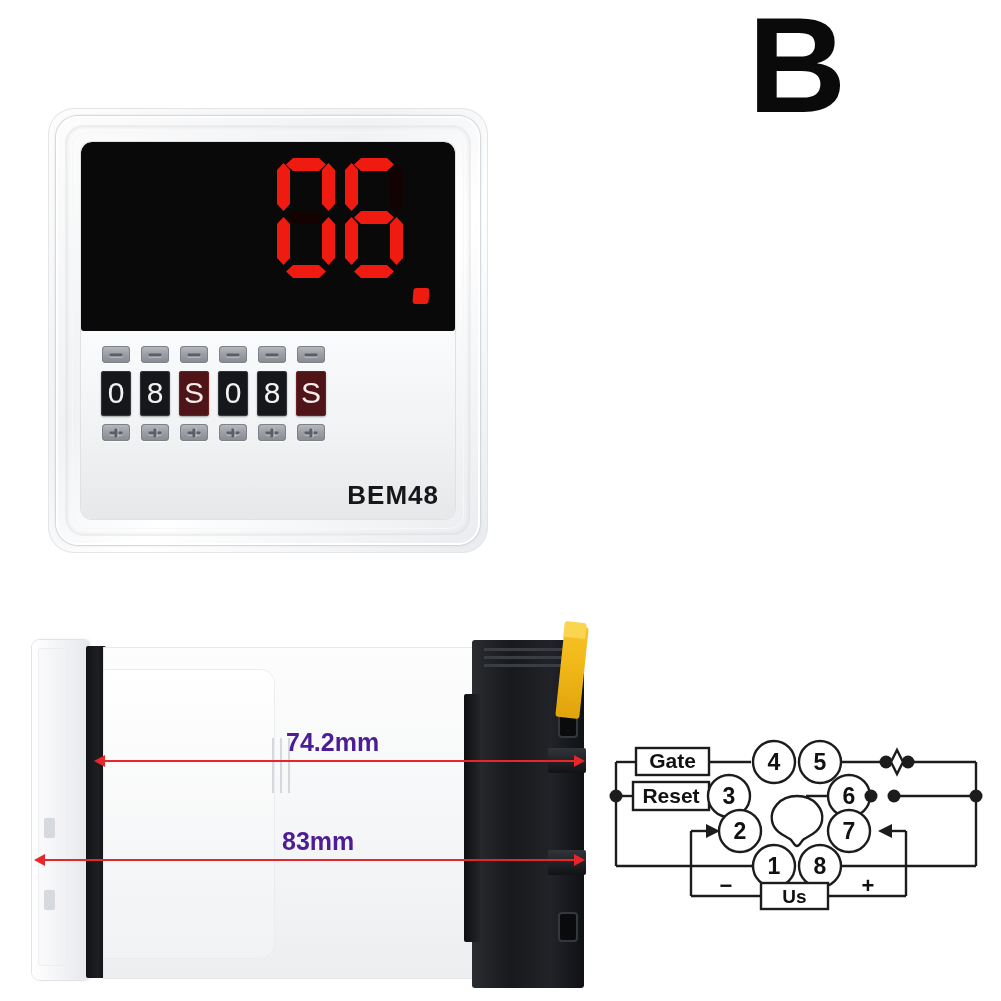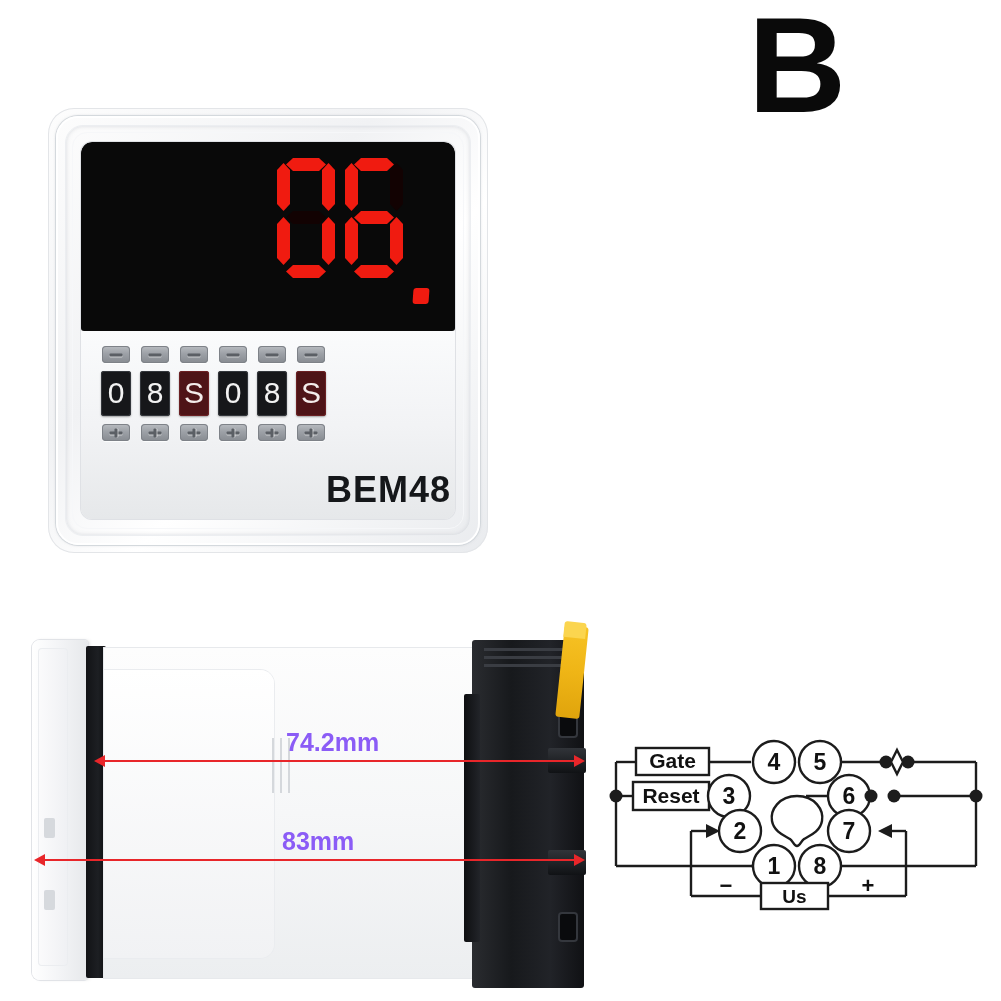--- a/index.html
+++ b/index.html
@@ -180,25 +180,25 @@
     padding-bottom: 2px;
     box-sizing: border-box;
   }
   .tw-window.unit {
     background: #4e1417;
     box-shadow: 0 0 0 1px #6b2023 inset, 0 1px 2px rgba(0,0,0,0.35);
     color: #f3ecea;
   }
   .model-label {
     position: absolute;
-    right: 4px;
+    right: 16px;
     bottom: 8px;
     font-family: "Liberation Sans", sans-serif;
     font-weight: bold;
-    font-size: 36px;
+    font-size: 26px;
     color: #15171a;
     letter-spacing: 1px;
   }
 
   
   #side-view {
     position: absolute;
     left: 24px;
     top: 618px;
     width: 580px;
@@ -317,21 +317,21 @@
     border-top: 6px solid transparent;
     border-bottom: 6px solid transparent;
   }
   .dim-arrow.left  { border-right: 11px solid #e8262a; }
   .dim-arrow.right { border-left: 11px solid #e8262a; }
   .dim-label {
     position: absolute;
     font-family: "Liberation Sans", sans-serif;
     font-weight: bold;
     font-size: 25px;
-    color: #8b5cf6;
+    color: #4c1d95;
     white-space: nowrap;
   }
 
   
   #wiring-diagram {
     position: absolute;
     left: 606px;
     top: 726px;
     width: 390px;
     height: 190px;

